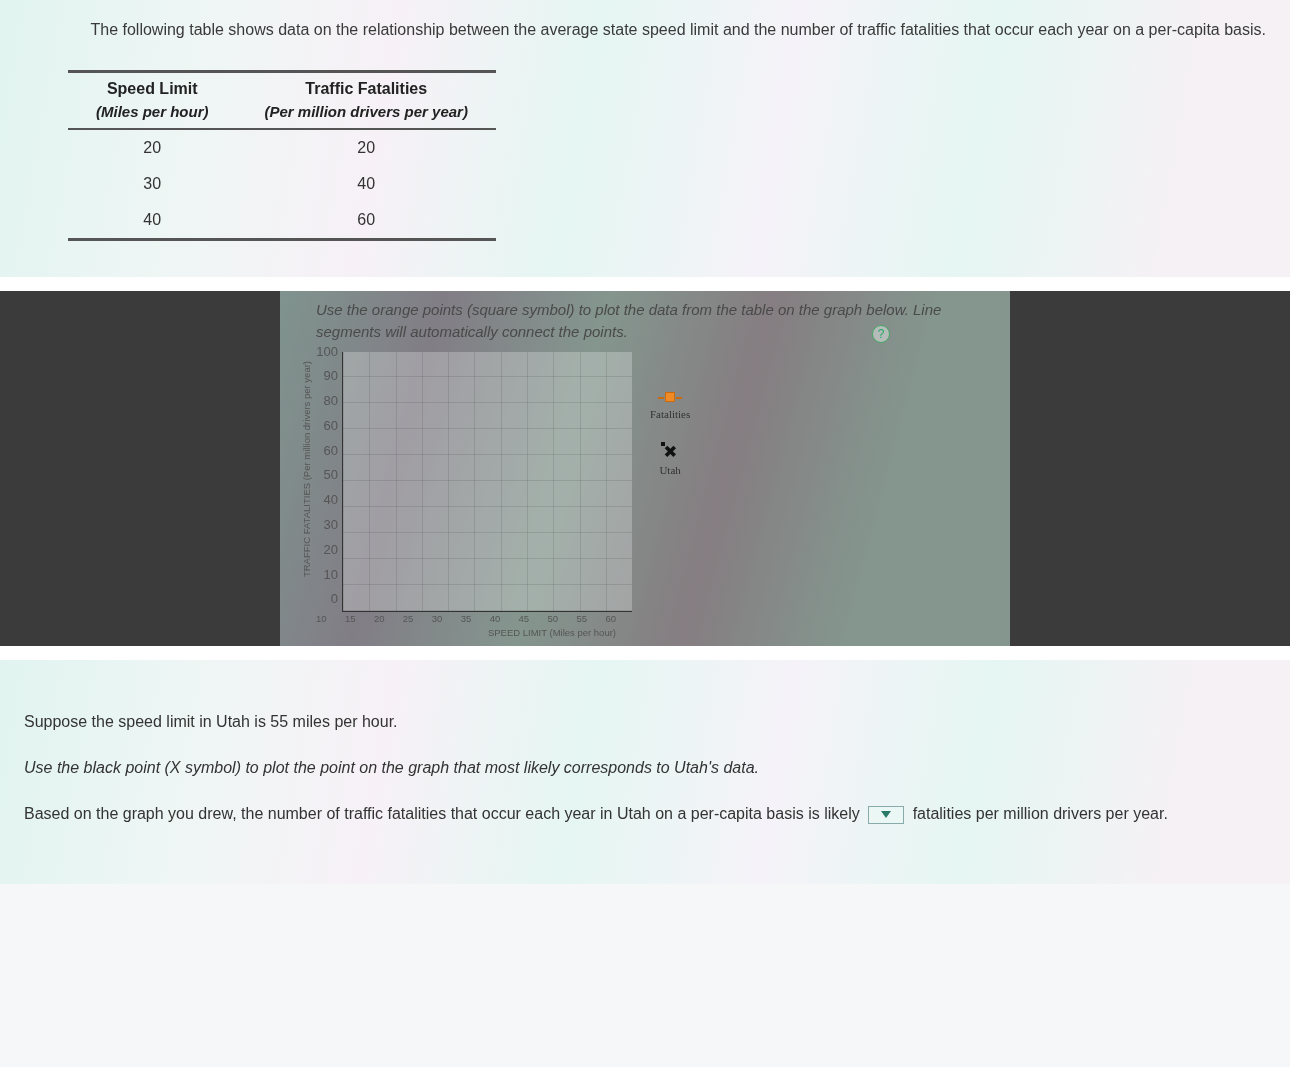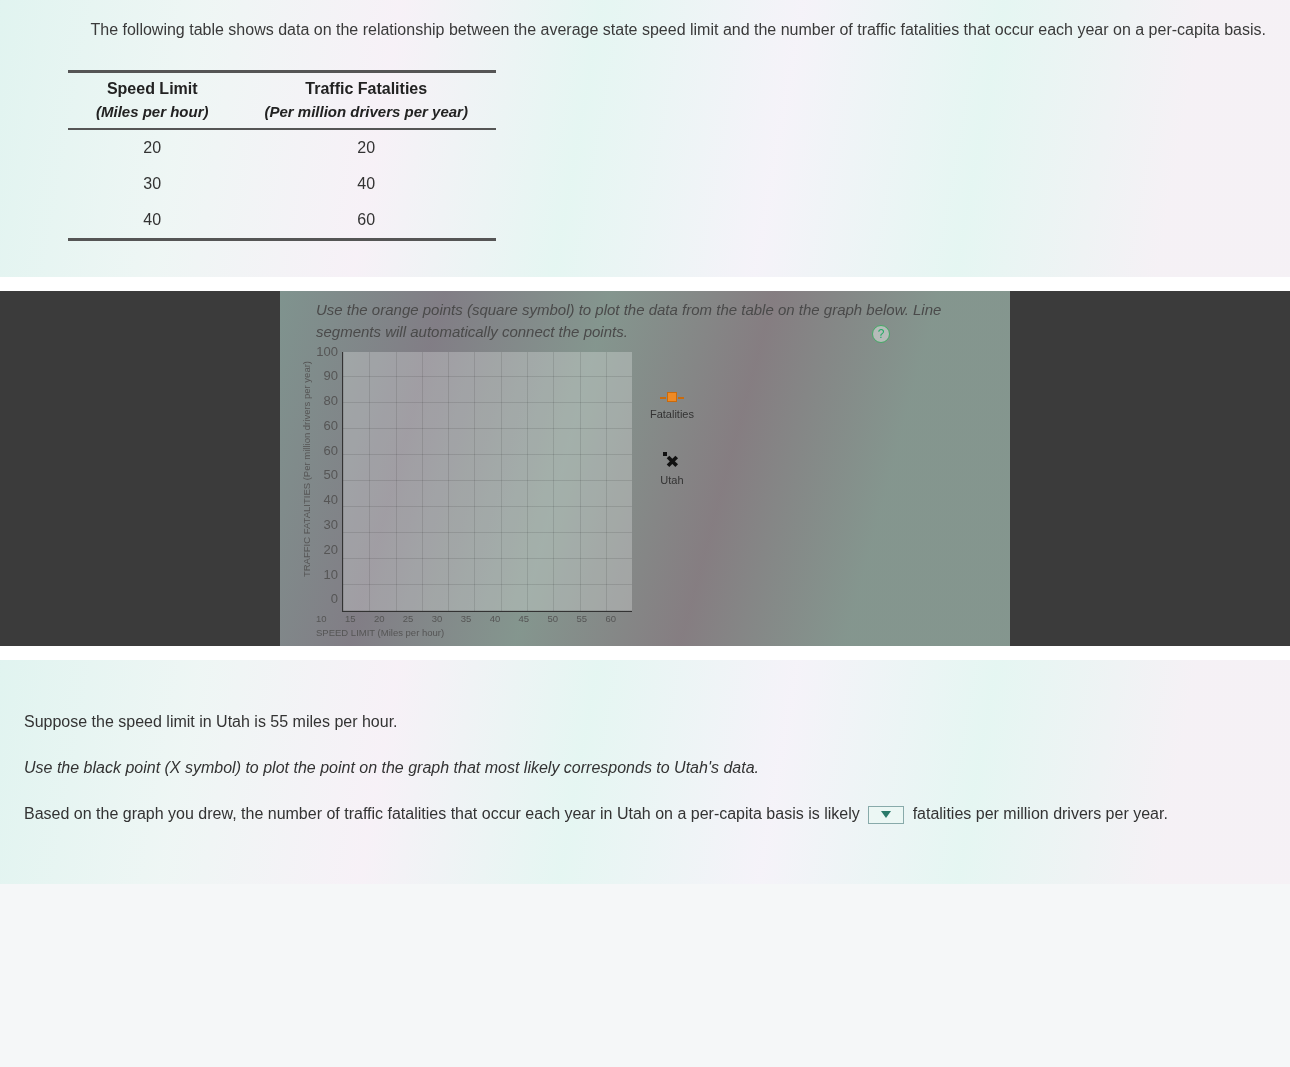--- a/index.html
+++ b/index.html
@@ -90,29 +90,30 @@
       rgba(255,255,255,0.25);
     border-left: 1.5px solid #333;
     border-bottom: 1.5px solid #333;
   }
   .xticks {
     display:flex; justify-content: space-between;
     width: 300px; margin-left: 18px;
     font-size: 9.5px; color:#555;
   }
   .xlab {
-    width: 300px; margin-left: 18px; text-align:left;
+    width: 300px; margin-left: 18px; text-align:right;
     font-size: 9.5px; color:#555;
   }
 
   .legend {
     margin-left: 18px; margin-top: 40px;
     font-size: 11px; color:#333;
-    display:flex; flex-direction:column; gap:32px;
+    display:flex; flex-direction:column; gap:22px;
     align-items:center;
+    font-family:Liberation Serif, serif;
   }
   .leg-item { display:flex; flex-direction:column; align-items:center; gap:4px;}
   .sq-sym { width:10px;height:10px;background:#f08a24;border:1.5px solid #c96a0c; transform: rotate(0deg); position:relative;}
   .sq-sym::before, .sq-sym::after { content:""; position:absolute; background:#c96a0c; }
   .sq-sym::before { width:6px;height:2px; left:-8px; top:4px;}
   .sq-sym::after { width:6px;height:2px; right:-8px; top:4px;}
   .x-sym { position:relative; width:14px; height:14px;}
   .x-sym::before { content:"✚"; position:absolute; left:0; top:-4px; font-size:16px; color:#111; font-weight:bold; transform: rotate(45deg);}
   .x-sym .dot { position:absolute; width:4px;height:4px; background:#111; left:-2px; top:-2px; border-radius:0;}
   .help-badge {

